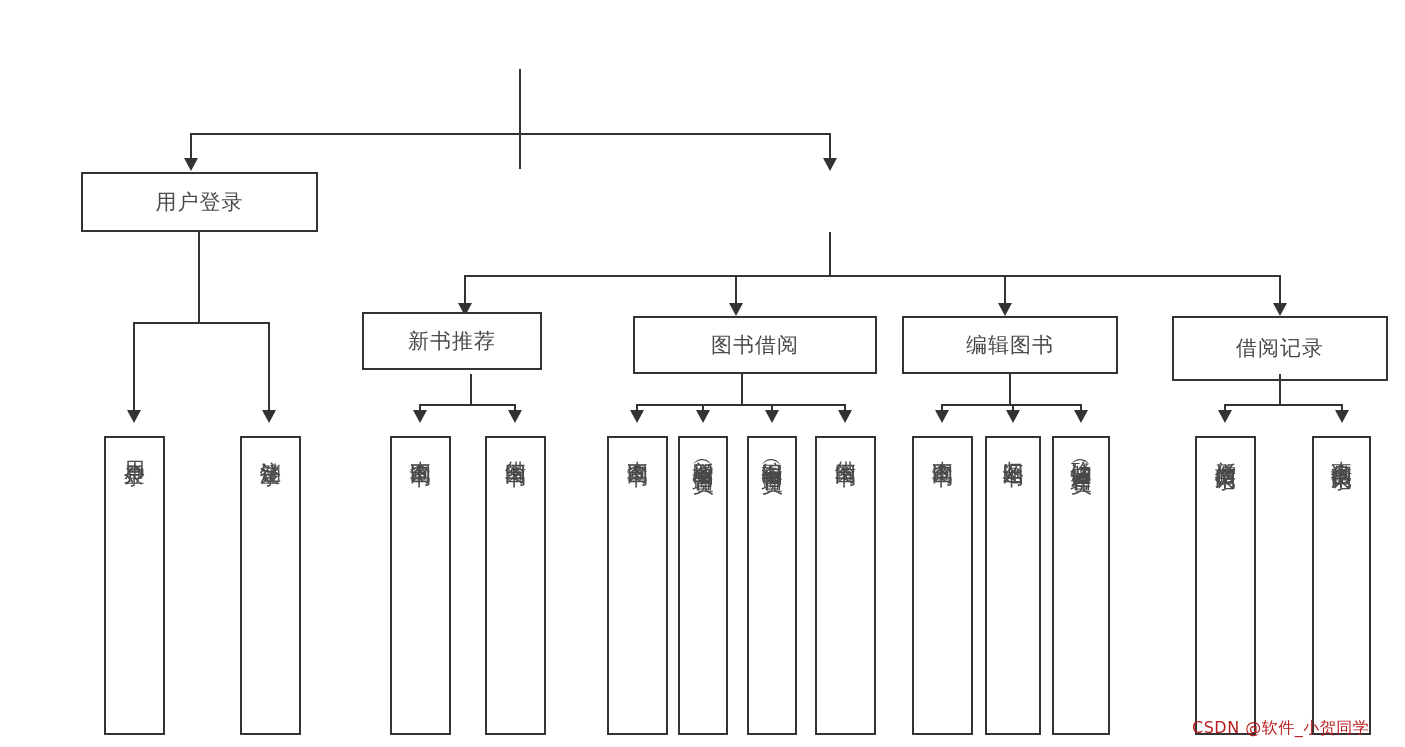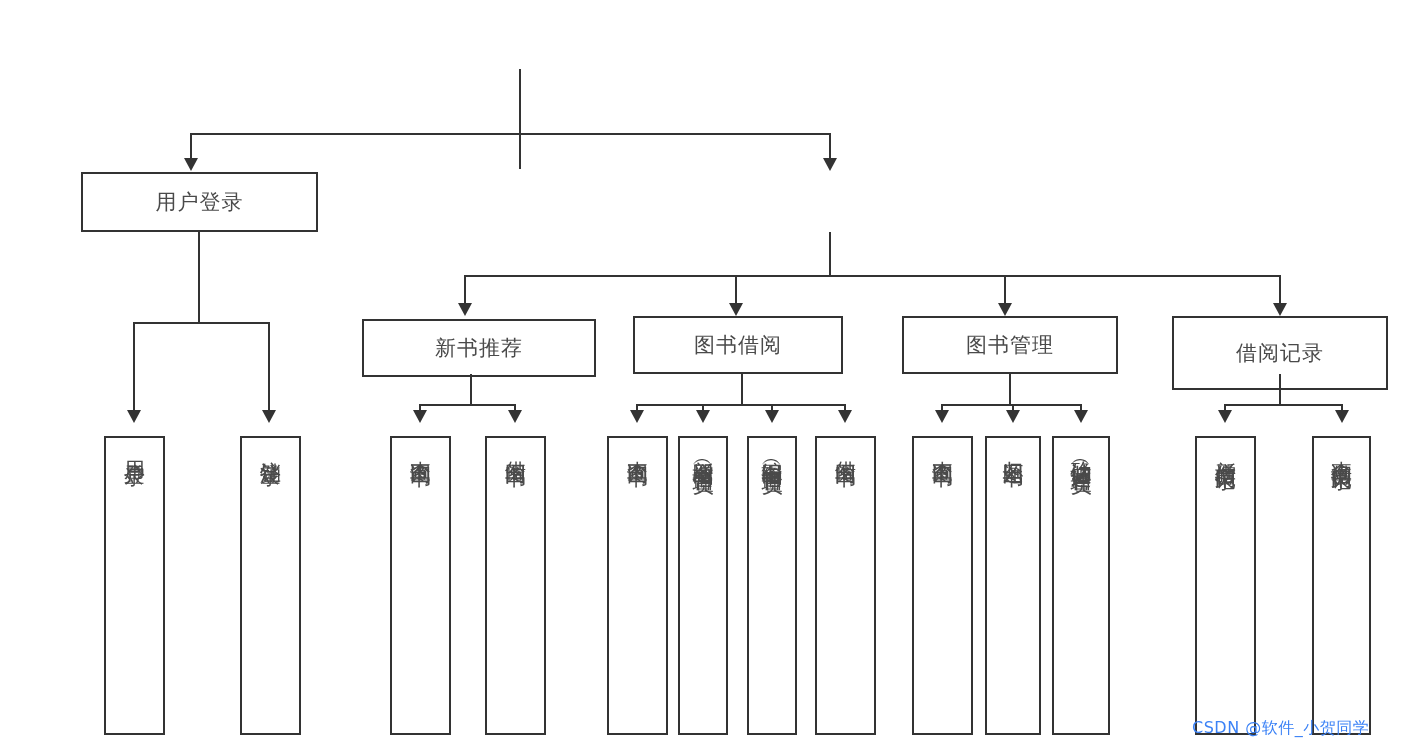--- a/index.html
+++ b/index.html
@@ -69,21 +69,21 @@
     width: 0;
     height: 0;
     border-left: 7px solid transparent;
     border-right: 7px solid transparent;
     border-top: 13px solid #333333;
   }
   
   .watermark {
     position: absolute;
     font-size: 16px;
-    color: #3b82f6;
+    color: #b91c1c;
     white-space: nowrap;
     letter-spacing: 0.5px;
   }
 </style>
 </head>
 <body>
 
 <div id="canvas">
 
 
@@ -110,30 +110,30 @@
   <div class="conn h" style="left:464px; top:275px; width:817px;"></div>
   <div class="conn v" style="left:464px; top:275px; height:32px;"></div>
   <div class="arrow" style="left:458px; top:303px;"></div>
   <div class="conn v" style="left:735px; top:275px; height:32px;"></div>
   <div class="arrow" style="left:729px; top:303px;"></div>
   <div class="conn v" style="left:1004px; top:275px; height:32px;"></div>
   <div class="arrow" style="left:998px; top:303px;"></div>
   <div class="conn v" style="left:1279px; top:275px; height:32px;"></div>
   <div class="arrow" style="left:1273px; top:303px;"></div>
 
-  <div class="node h-node" style="left:362px; top:319px; width:234px; height:58px;justify-content:center;">
+  <div class="node h-node" style="left:362px; top:312px; width:180px; height:58px;justify-content:center;">
     <span>新书推荐</span>
   </div>
-  <div class="node h-node" style="left:633px; top:316px; width:210px; height:58px;">
+  <div class="node h-node" style="left:633px; top:316px; width:244px; height:58px;">
     <span>图书借阅</span>
   </div>
   <div class="node h-node" style="left:902px; top:316px; width:216px; height:58px;">
-    <span>图书管理</span>
-  </div>
-  <div class="node h-node" style="left:1172px; top:316px; width:216px; height:74px;text-align:right;">
+    <span>编辑图书</span>
+  </div>
+  <div class="node h-node" style="left:1172px; top:316px; width:216px; height:65px;text-align:right;">
     <span>借阅记录</span>
   </div>
 
   <div class="conn v" style="left:470px; top:374px; height:32px;"></div>
   <div class="conn h" style="left:419px; top:404px; width:96px;"></div>
   <div class="conn v" style="left:419px; top:404px; height:10px;"></div>
   <div class="arrow" style="left:413px; top:410px;"></div>
   <div class="conn v" style="left:514px; top:404px; height:10px;"></div>
   <div class="arrow" style="left:508px; top:410px;"></div>
 

